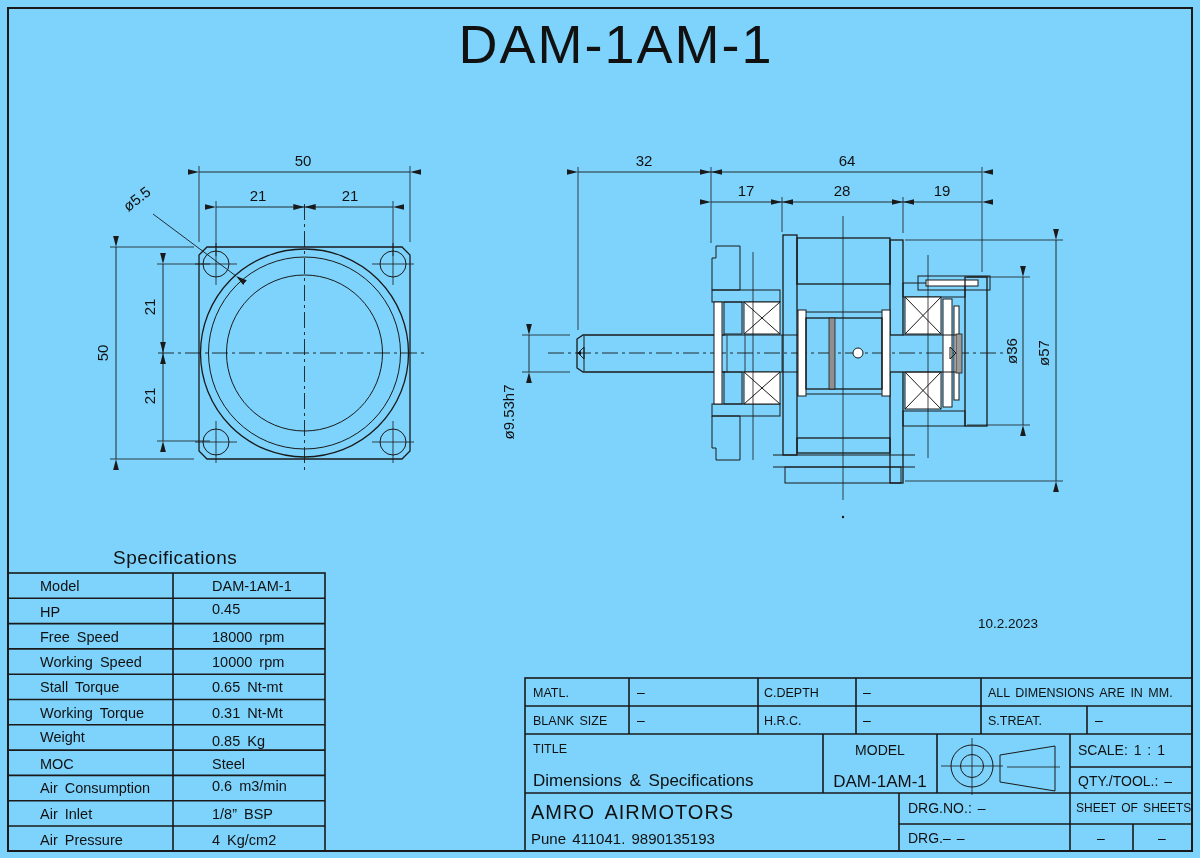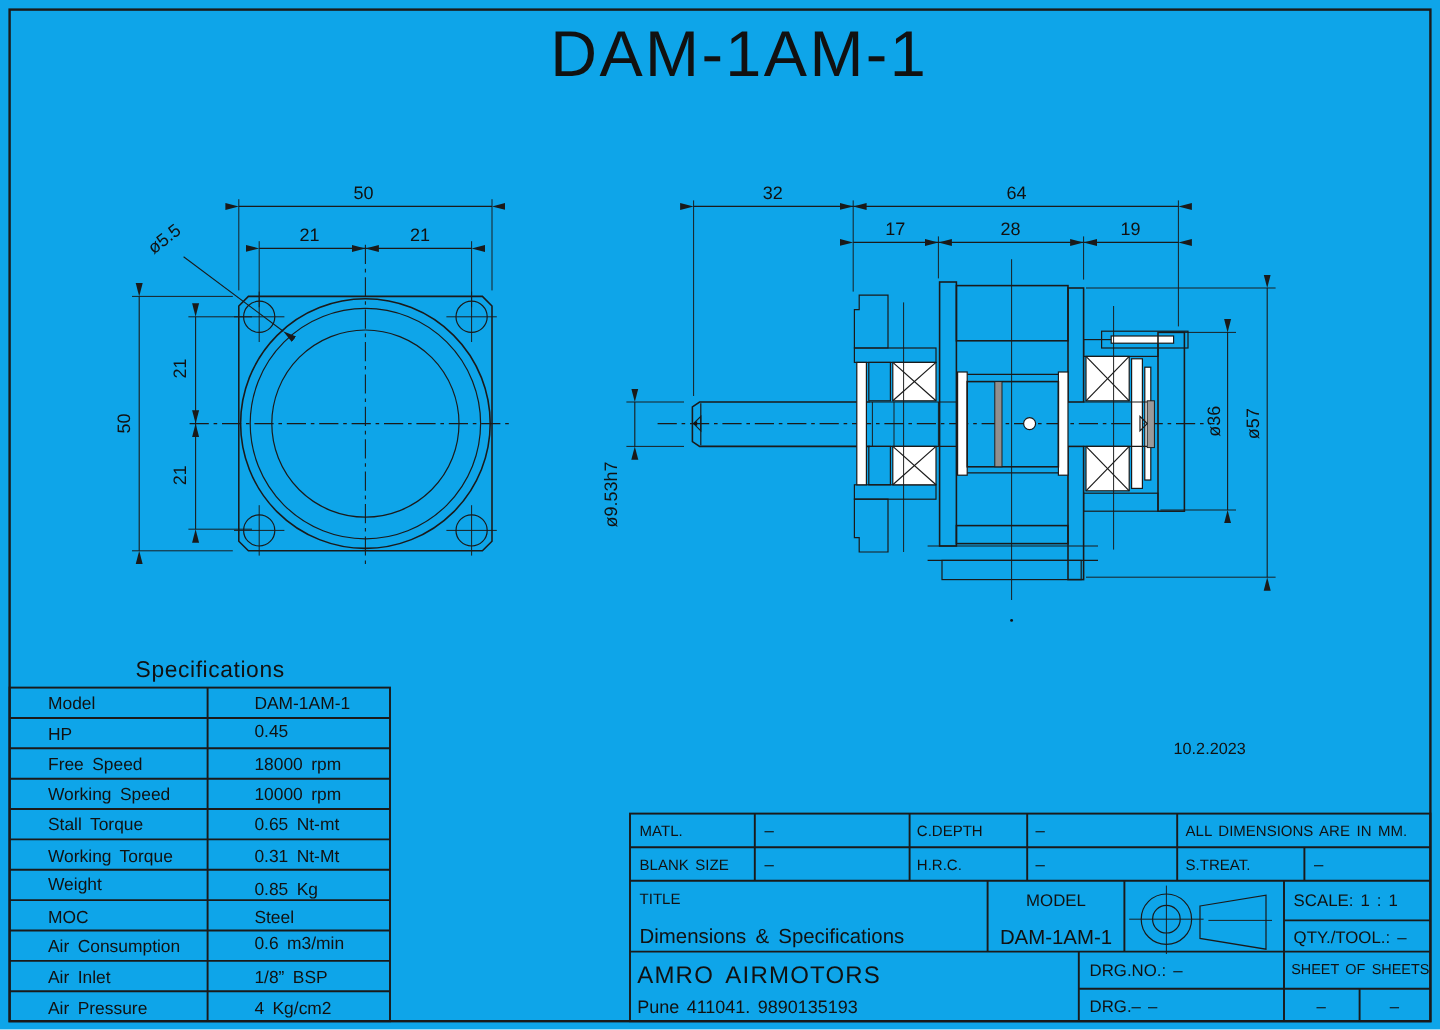--- a/index.html
+++ b/index.html
@@ -1,16 +1,16 @@
 <!DOCTYPE html>
 <html><head>
 <meta charset="utf-8">
 <style>
   html,body { margin:0; padding:0; background:#ffffff; }
-  .stage { position:relative; width:1200px; height:858px; background:#0ea5e9; overflow:hidden; }
+  .stage { position:relative; width:1200px; height:858px; background:#7dd3fc; overflow:hidden; }
   svg { display:block; }
   .o   { fill:none; stroke:#1a1a1a; stroke-width:1.3; }
   .o2  { fill:none; stroke:#1a1a1a; stroke-width:1; }
   .thin{ fill:none; stroke:#1a1a1a; stroke-width:0.8; }
   .wf  { fill:#ffffff; stroke:#1a1a1a; stroke-width:1; }
   .cl  { fill:none; stroke:#1a1a1a; stroke-width:0.9; stroke-dasharray:16 4 3 4; }
   .ext { stroke:#1a1a1a; stroke-width:0.8; fill:none; }
   .dm  { stroke:#1a1a1a; stroke-width:0.9; fill:none; marker-start:url(#ar); marker-end:url(#ar); }
   .ldr { stroke:#1a1a1a; stroke-width:0.9; fill:none; marker-end:url(#ar); }
   .tbL { stroke:#1a1a1a; stroke-width:1.6; fill:none; }

